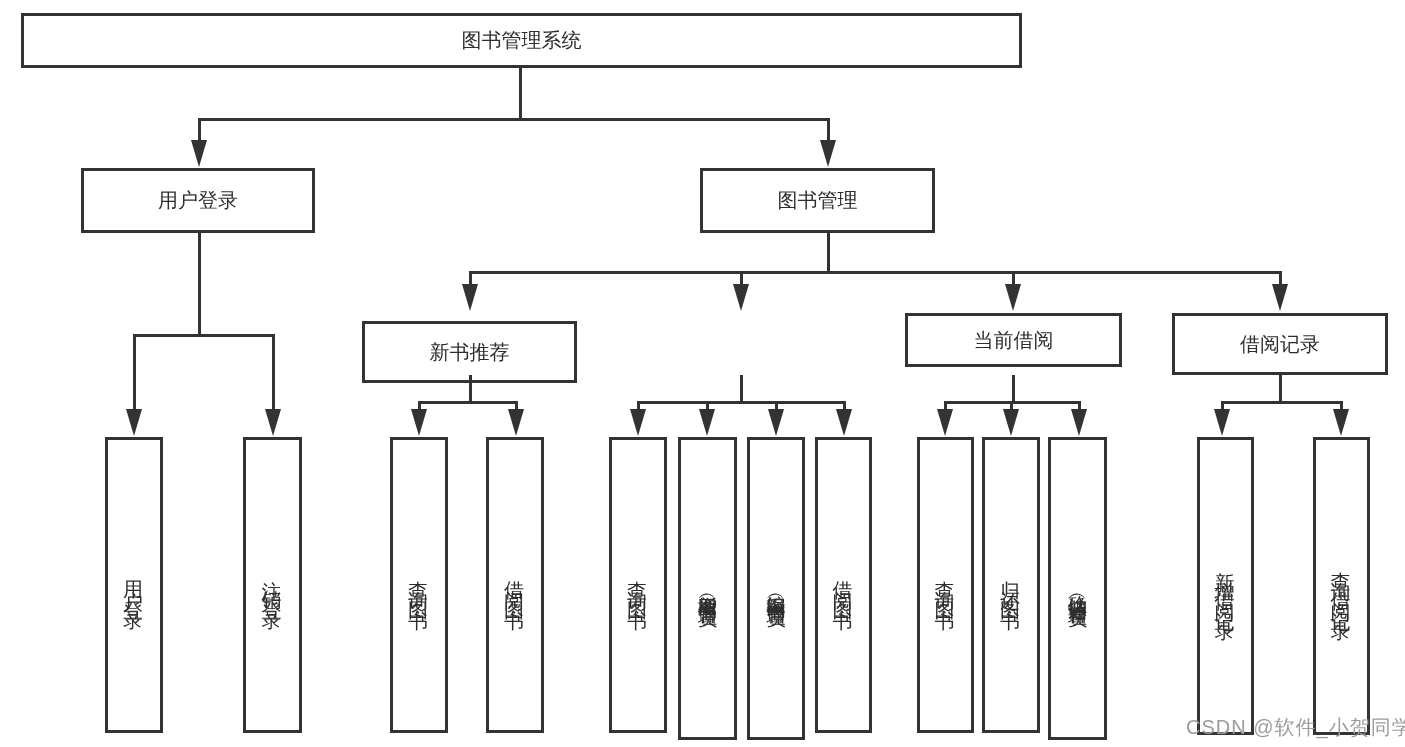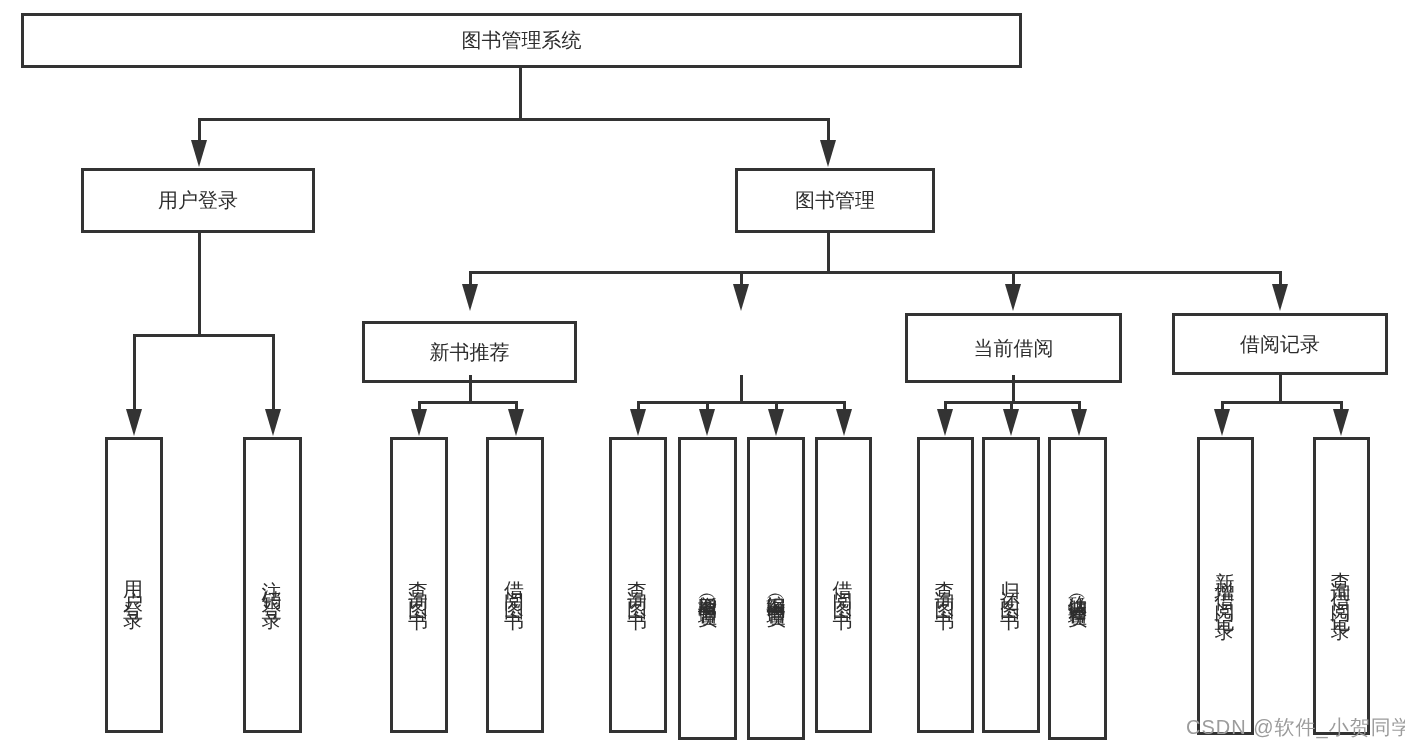--- a/index.html
+++ b/index.html
@@ -34,24 +34,24 @@
   }
 </style>
 </head>
 <body>
 
 <div id="stage" style="--line: #333333; --bg: #ffffff; --wm: #9c9c9c;">
 
   <div class="box" style="left:21px;top:13px;width:1001px;height:55px">图书管理系统</div>
 
   <div class="box" style="left:81px;top:168px;width:234px;height:65px">用户登录</div>
-  <div class="box" style="left:735px;top:168px;width:200px;height:65px">图书管理</div>
+  <div class="box" style="left:700px;top:168px;width:235px;height:65px">图书管理</div>
 
   <div class="box" style="left:362px;top:321px;width:215px;height:62px">新书推荐</div>
-  <div class="box" style="left:905px;top:313px;width:217px;height:70px">当前借阅</div>
+  <div class="box" style="left:905px;top:313px;width:217px;height:54px">当前借阅</div>
   <div class="box" style="left:1172px;top:313px;width:216px;height:62px">借阅记录</div>
 
   <div class="box vbox" style="left:105px;top:437px;width:58px;height:296px">用户登录</div>
   <div class="box vbox" style="left:243px;top:437px;width:59px;height:296px">注销登录</div>
 
   <div class="box vbox" style="left:390px;top:437px;width:58px;height:296px">查询图书</div>
   <div class="box vbox" style="left:486px;top:437px;width:58px;height:296px">借阅图书</div>
 
   <div class="box vbox" style="left:609px;top:437px;width:58px;height:296px">查询图书</div>
   <div class="box vbox dense" style="left:678px;top:437px;width:59px;height:303px">新增图书（管理员）</div>

